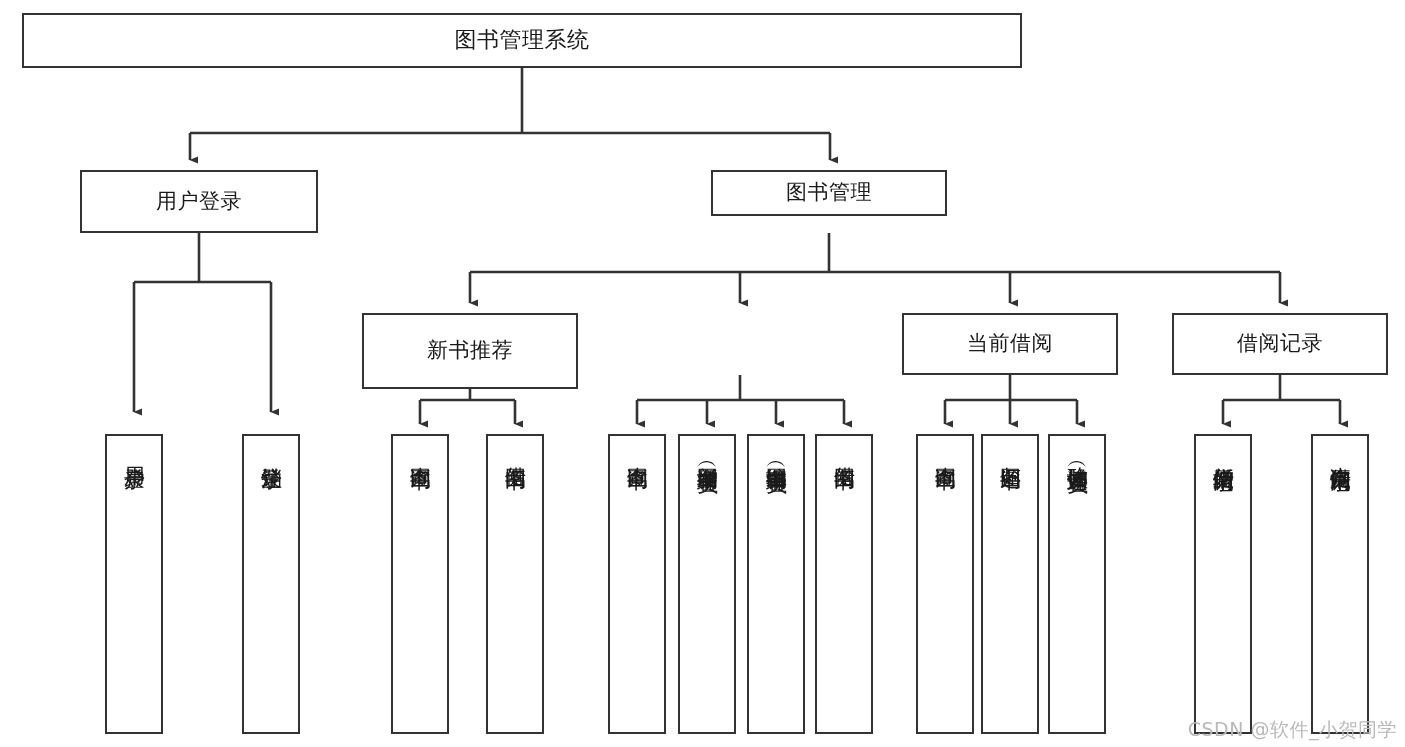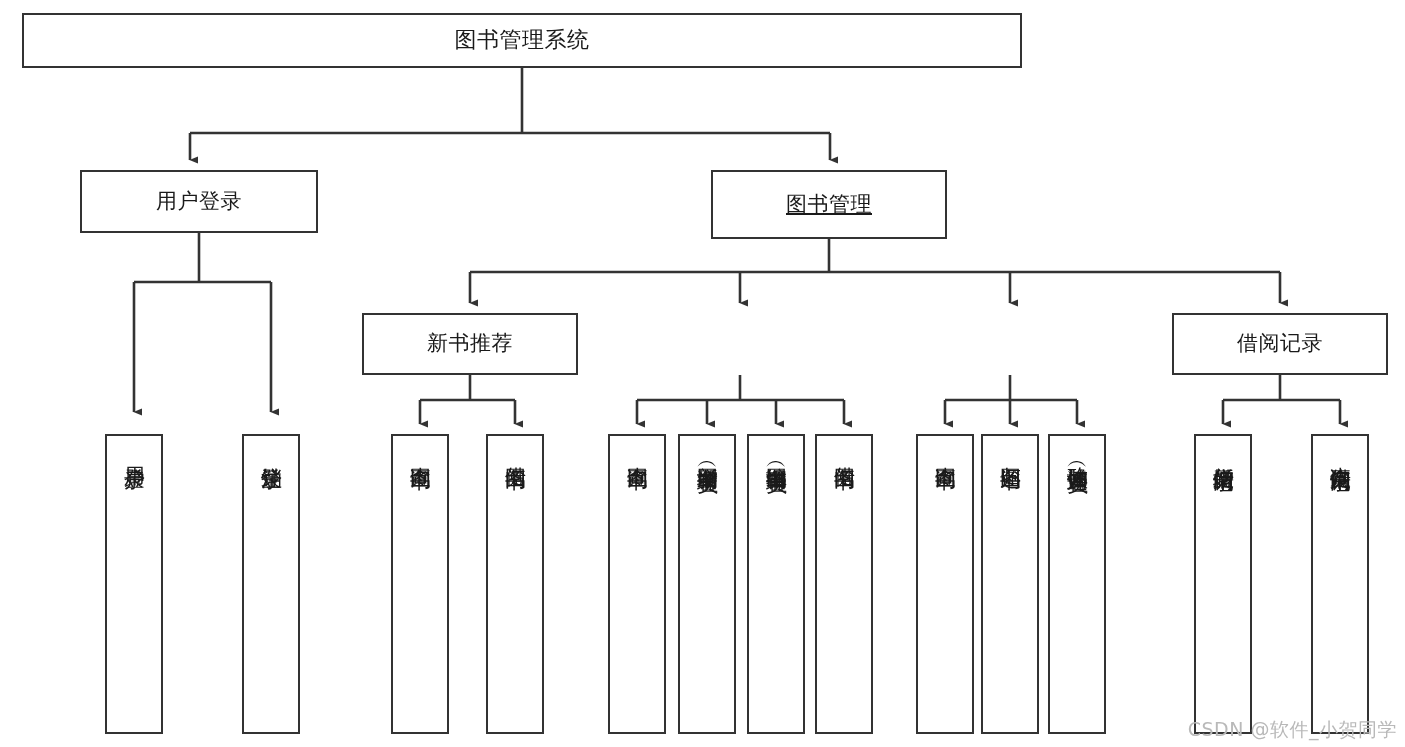--- a/index.html
+++ b/index.html
@@ -128,26 +128,29 @@
     </g>
   </svg>
 
   <div class="node title" style="left:22px; top:13px; width:1000px; height:55px;">
     <span class="label">图书管理系统</span>
   </div>
 
   <div class="node horiz" style="left:80px; top:170px; width:238px; height:63px;">
     <span class="label">用户登录</span>
   </div>
-  <div class="node horiz" style="left:711px; top:170px; width:236px; height:69px;text-decoration:underline;">
+  <div class="node horiz" style="left:711px; top:170px; width:236px; height:46px;">
     <span class="label">图书管理</span>
   </div>
 
-  <div class="node horiz" style="left:362px; top:313px; width:216px; height:62px;">
+  <div class="node horiz" style="left:362px; top:313px; width:216px; height:76px;">
     <span class="label">新书推荐</span>
+  </div>
+  <div class="node horiz" style="left:902px; top:313px; width:216px; height:62px;">
+    <span class="label">当前借阅</span>
   </div>
   <div class="node horiz" style="left:1172px; top:313px; width:216px; height:62px;">
     <span class="label">借阅记录</span>
   </div>
 
   <div class="node vert" style="left:105px; top:434px; width:58px; height:300px;">
     <span class="label">用户登录</span>
   </div>
   <div class="node vert" style="left:242px; top:434px; width:58px; height:300px;">
     <span class="label">注销登录</span>

